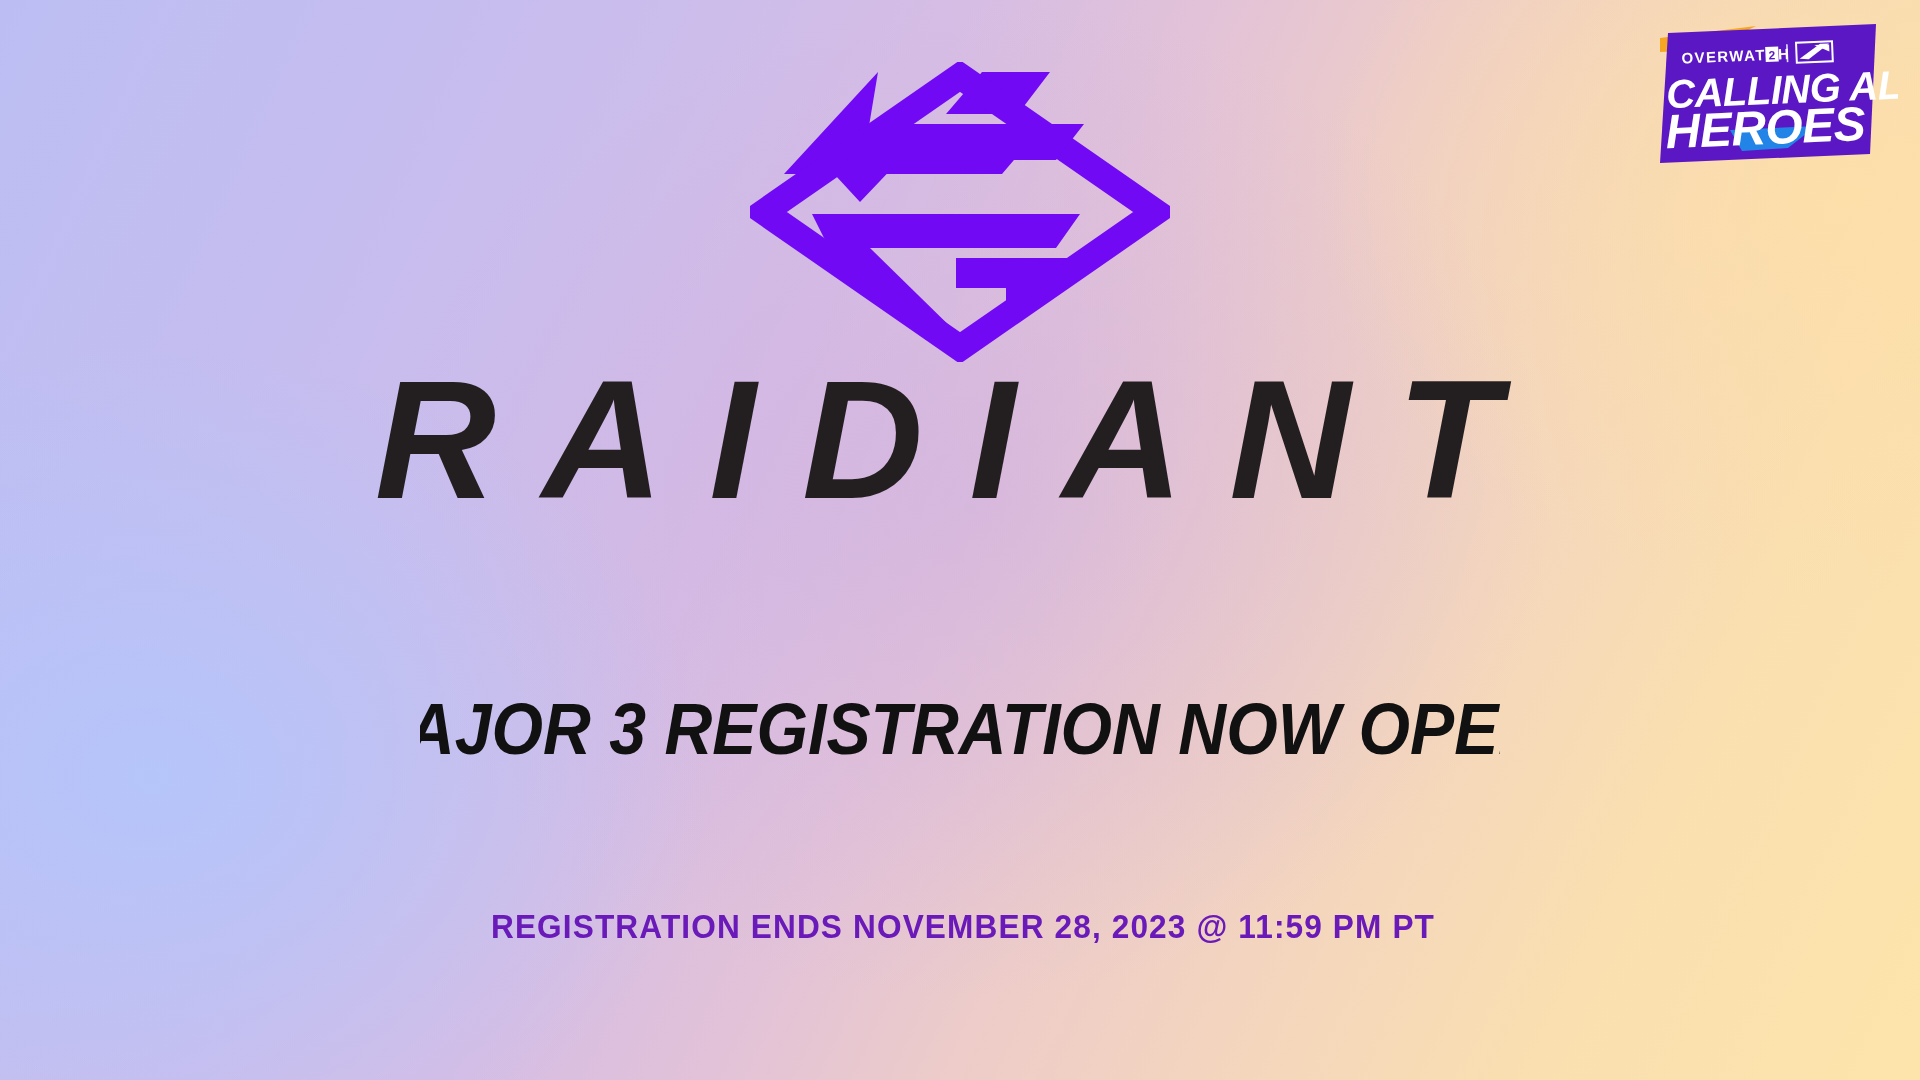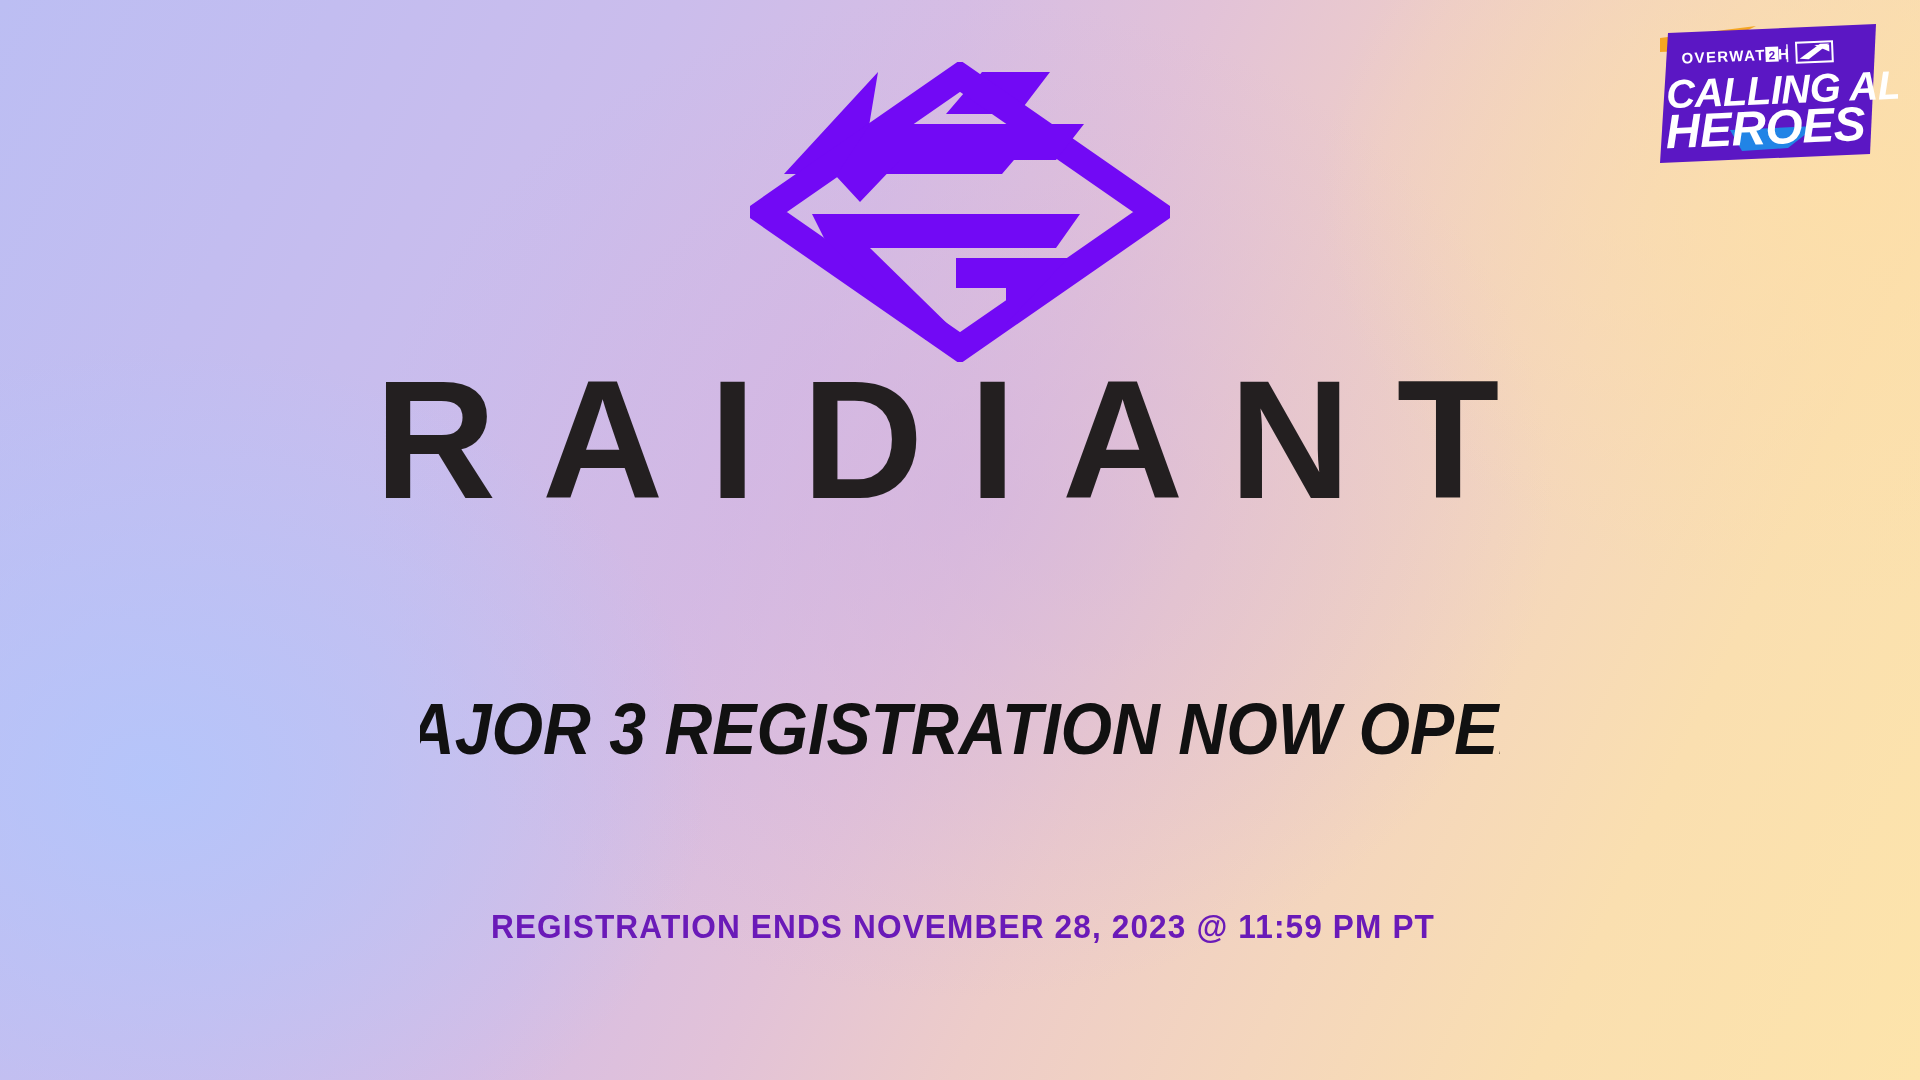--- a/index.html
+++ b/index.html
@@ -62,20 +62,21 @@
   
   .wordmark {
     position: absolute;
     left: 0;
     right: 0;
     top: 372px;
     height: 160px;
     display: flex;
     align-items: flex-end;
     justify-content: center;
+    font-style: italic;
   }
   .wordmark svg { display: block; width: 1540px; height: 160px; }
 
   
   .subtitle {
     position: absolute;
     left: 0;
     right: 0;
     top: 686px;
     height: 86px;

